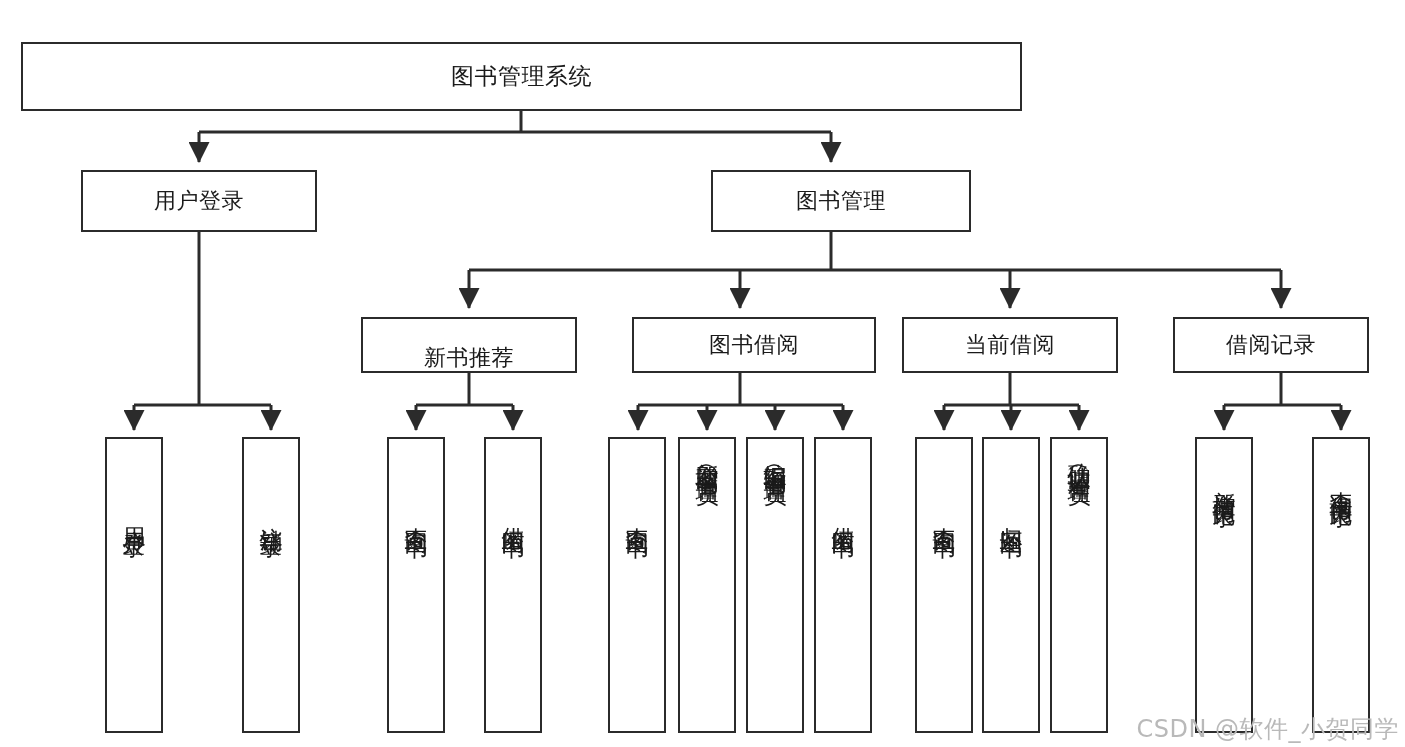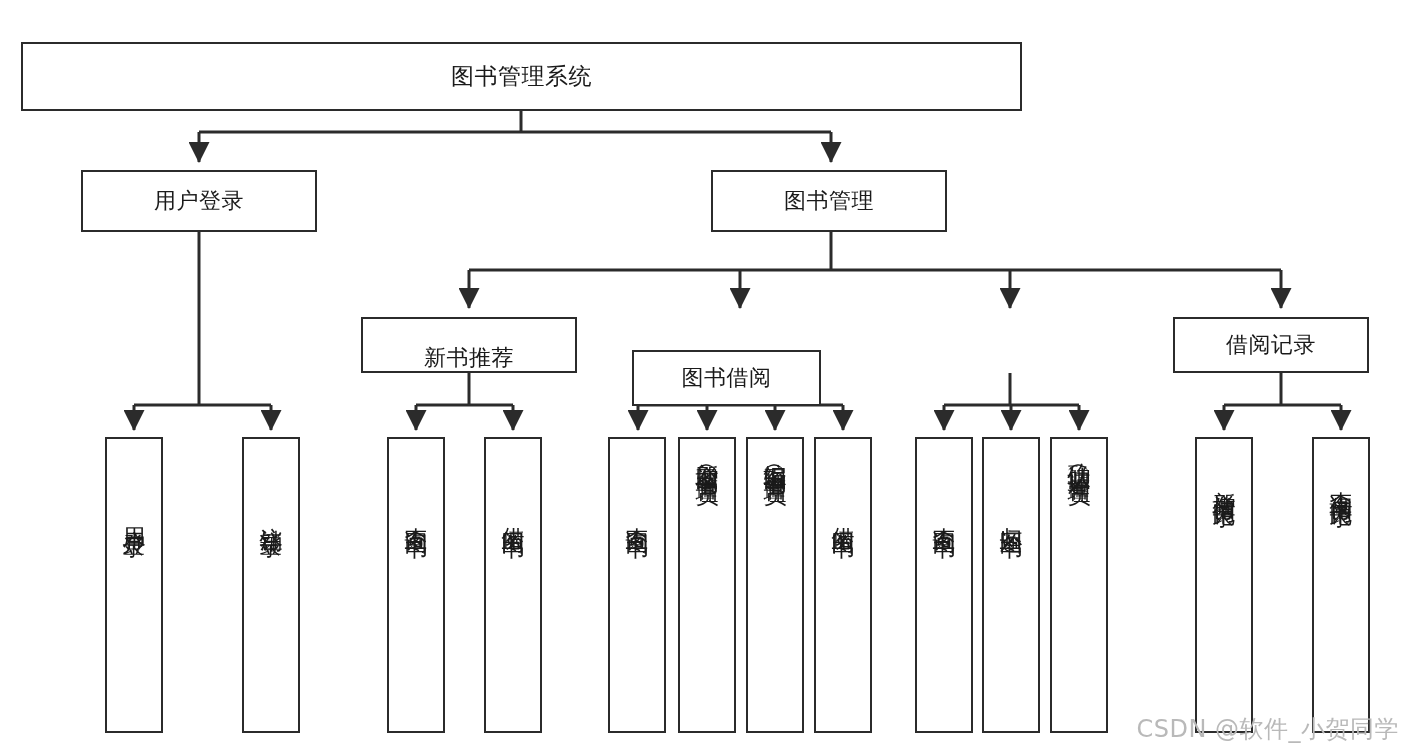--- a/index.html
+++ b/index.html
@@ -127,29 +127,32 @@
     </g>
   </svg>
 
   <div class="node horiz root" style="left:21px; top:13px; width:1001px; height:69px;margin-top:29px;">
     <span class="label">图书管理系统</span>
   </div>
 
   <div class="node horiz" style="left:81px; top:170px; width:236px; height:62px;">
     <span class="label">用户登录</span>
   </div>
-  <div class="node horiz" style="left:711px; top:170px; width:236px; height:62px;">
+  <div class="node horiz" style="left:711px; top:170px; width:260px; height:62px;">
     <span class="label">图书管理</span>
   </div>
 
   <div class="node horiz" style="left:361px; top:317px; width:216px; height:56px;align-items:flex-end;">
     <span class="label">新书推荐</span>
   </div>
-  <div class="node horiz" style="left:632px; top:317px; width:189px; height:56px;margin-top:33px;">
+  <div class="node horiz" style="left:632px; top:317px; width:244px; height:56px;">
     <span class="label">图书借阅</span>
+  </div>
+  <div class="node horiz" style="left:902px; top:317px; width:216px; height:56px;">
+    <span class="label">当前借阅</span>
   </div>
   <div class="node horiz" style="left:1173px; top:317px; width:196px; height:56px;align-items:center;">
     <span class="label">借阅记录</span>
   </div>
 
   <div class="node vert" style="left:105px; top:437px; width:58px; height:296px; padding-top:70px;">
     <span class="label">用户登录</span>
   </div>
   <div class="node vert" style="left:242px; top:437px; width:58px; height:296px; padding-top:70px;">
     <span class="label">注销登录</span>

